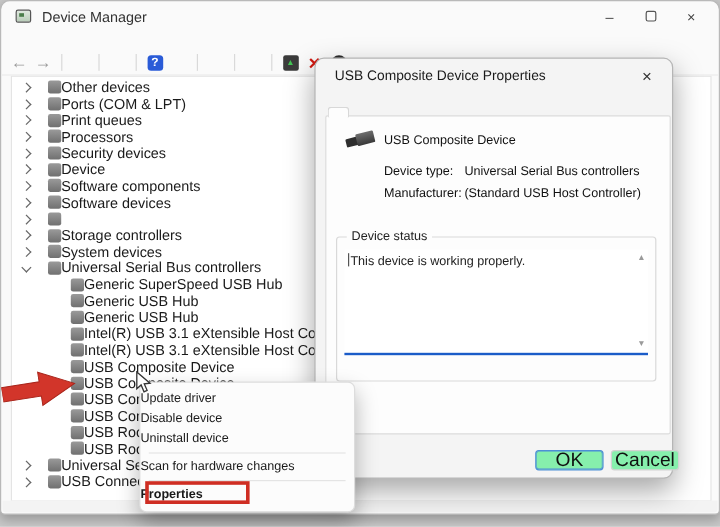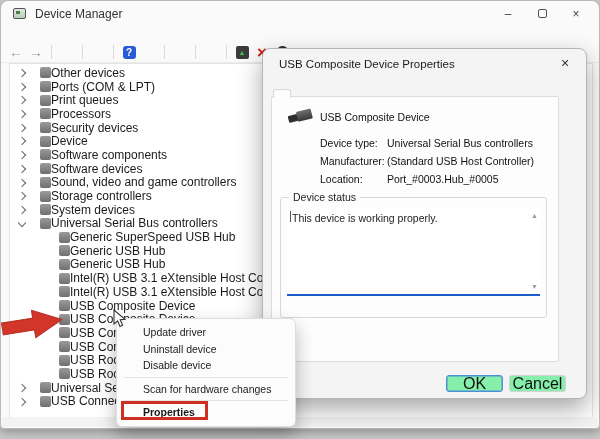--- a/index.html
+++ b/index.html
@@ -47,21 +47,21 @@
   .row[data-chevron="down"]  .chev::before { transform:rotate(45deg); top:3px; }
   .row[data-level="1"] .chev::before { display:none; }
   .dico { width:11px; height:11px; margin-left:12px; flex:none; border-radius:2px;
           background:linear-gradient(#9a9a9a,#707070); position:relative; }
   .row[data-level="1"] .dico { margin-left:31px; }
   .lab { margin-left:0; font-size:12px; color:#1a1a1a; }
 
   .statusstrip { position:absolute; left:1px; right:1px; bottom:1px; height:10px; background:#f3f3f3; border-radius:0 0 3px 3px; }
 
   
-  .dialog { position:absolute; left:262px; top:48px; width:325px; height:351px; z-index:10;
+  .dialog { position:absolute; left:262px; top:48px; width:299px; height:351px; z-index:10;
             background:#f4f4f4; border:1px solid #b5b5b5; border-radius:8px;
             box-shadow:0 10px 24px rgba(0,0,0,.35); }
   .dlg-title { position:absolute; left:16px; top:9px; font-size:11.5px; color:#1a1a1a; }
   .dlg-close { position:absolute; right:10px; top:4px; width:22px; height:20px; display:flex; align-items:center; justify-content:center; color:#333; font-size:14px; }
   .dlg-tabs { position:absolute; left:10px; top:29px; display:flex; align-items:flex-end; height:19px; z-index:2; }
   .tab { font-size:10.5px; color:#222; padding:3px 8px 4px; border:1px solid transparent; border-bottom:none; }
   .tab[data-active="true"] { background:#fdfdfd; border-color:#d8d8d8; border-radius:3px 3px 0 0; margin-bottom:-1px; padding-bottom:5px; }
   .dlg-panel { position:absolute; left:8px; top:47px; width:288px; height:266px;
                background:#fdfdfd; border:1px solid #dcdcdc; border-radius:2px; }
   .dev-icon { position:absolute; left:16px; top:12px; width:26px; height:14px; transform:rotate(-14deg); }
@@ -84,21 +84,21 @@
   .btn { position:absolute; top:326px; height:17px; width:57px; font-size:16px; color:#111;
          display:flex; align-items:center; justify-content:center; background:#86efac;
          border:1px solid #d2d2d2; border-radius:3px; }
   .btn-ok { left:183px; border-color:#4d8fd6; box-shadow:0 0 0 .5px #4d8fd6 inset; }
   .btn-cancel { left:246px; }
 
   
   .ctx { position:absolute; left:116px; top:318px; width:180px; z-index:20;
          background:#fcfcfc; border:1px solid #ddd; border-radius:6px; padding:5px 0;
          box-shadow:0 8px 18px rgba(0,0,0,.28); }
-  .ctx-item { height:16.5px; display:flex; align-items:center; padding-left:26px; font-size:10.5px; color:#1a1a1a; }
+  .ctx-item { height:16.5px; display:flex; align-items:center; font-size:10.5px; color:#1a1a1a; }
   .ctx-item[data-kind="separator"] { height:7px; padding:0; align-items:center; }
   .ctx-item[data-kind="separator"]::before { content:""; display:block; width:calc(100% - 14px); margin:0 auto; height:1px; background:#e4e4e4; }
   .ctx-item[data-bold="true"] { font-weight:bold; }
 
   
   .hl-box { position:absolute; left:121px; top:401px; width:87px; height:19px;
             border:3px solid #cf2e23; z-index:30; }
   .arrow-svg { position:absolute; left:2px; top:307px; z-index:30; transform:rotate(-9deg); }
   .cursor-svg { position:absolute; left:113px; top:309px; z-index:40; }
 </style>
@@ -218,21 +218,20 @@
           <span class="lab" data-name="tree-item-label">Software components</span>
         </div>
         <div class="row" data-name="tree-item-software-devices" data-level="0" data-chevron="right" data-icon="software-devices">
           <span class="chev" data-name="chevron-icon"></span>
           <span class="dico" data-name="device-icon"></span>
           <span class="lab" data-name="tree-item-label">Software devices</span>
         </div>
         <div class="row" data-name="tree-item-sound-video-game-controllers" data-level="0" data-chevron="right" data-icon="sound-controllers">
           <span class="chev" data-name="chevron-icon"></span>
           <span class="dico" data-name="device-icon"></span>
-          <span class="lab" data-name="tree-item-label">Sound, video and game controllers</span>
         </div>
         <div class="row" data-name="tree-item-storage-controllers" data-level="0" data-chevron="right" data-icon="storage-controllers">
           <span class="chev" data-name="chevron-icon"></span>
           <span class="dico" data-name="device-icon"></span>
           <span class="lab" data-name="tree-item-label">Storage controllers</span>
         </div>
         <div class="row" data-name="tree-item-system-devices" data-level="0" data-chevron="right" data-icon="system-devices">
           <span class="chev" data-name="chevron-icon"></span>
           <span class="dico" data-name="device-icon"></span>
           <span class="lab" data-name="tree-item-label">System devices</span>
@@ -329,24 +328,20 @@
 
       <div class="fields" data-name="device-fields">
         <div class="frow" data-name="field-row">
             <span class="flabel" data-name="field-label">Device type:</span>
             <span class="fvalue" data-name="field-value">Universal Serial Bus controllers</span>
           </div>
           <div class="frow" data-name="field-row">
             <span class="flabel" data-name="field-label">Manufacturer:</span>
             <span class="fvalue" data-name="field-value">(Standard USB Host Controller)</span>
           </div>
-          <div class="frow" data-name="field-row">
-            <span class="flabel" data-name="field-label">Location:</span>
-            <span class="fvalue" data-name="field-value">Port_#0003.Hub_#0005</span>
-          </div>
       </div>
 
       <div class="group" data-name="device-status-group">
         <span class="legend" data-name="device-status-legend">Device status</span>
         <div class="statusbox" data-name="device-status-textbox">
           <span class="caret" data-name="text-caret"></span>
           <span class="statustext" data-name="device-status-text">This device is working properly.</span>
           <span class="sb-up" data-name="scroll-up-icon">▲</span>
           <span class="sb-down" data-name="scroll-down-icon">▼</span>
         </div>
@@ -354,25 +349,25 @@
     </div>
 
     <span class="btn btn-ok" data-name="ok-button">OK</span>
     <span class="btn btn-cancel" data-name="cancel-button">Cancel</span>
   </div>
 
   <div class="ctx" data-name="context-menu">
     <div class="ctx-item" data-name="context-menu-update-driver" data-kind="item">
         <span data-name="context-menu-item-label">Update driver</span>
       </div>
+      <div class="ctx-item" data-name="context-menu-disable-device" data-kind="item">
+        <span data-name="context-menu-item-label">Disable device</span>
+      </div>
       <div class="ctx-item" data-name="context-menu-uninstall-device" data-kind="item">
         <span data-name="context-menu-item-label">Uninstall device</span>
-      </div>
-      <div class="ctx-item" data-name="context-menu-disable-device" data-kind="item">
-        <span data-name="context-menu-item-label">Disable device</span>
       </div>
       <div class="ctx-item" data-name="context-menu-separator" data-kind="separator">
         <span data-name="context-menu-item-label"></span>
       </div>
       <div class="ctx-item" data-name="context-menu-scan-hardware-changes" data-kind="item">
         <span data-name="context-menu-item-label">Scan for hardware changes</span>
       </div>
       <div class="ctx-item" data-name="context-menu-separator" data-kind="separator">
         <span data-name="context-menu-item-label"></span>
       </div>

